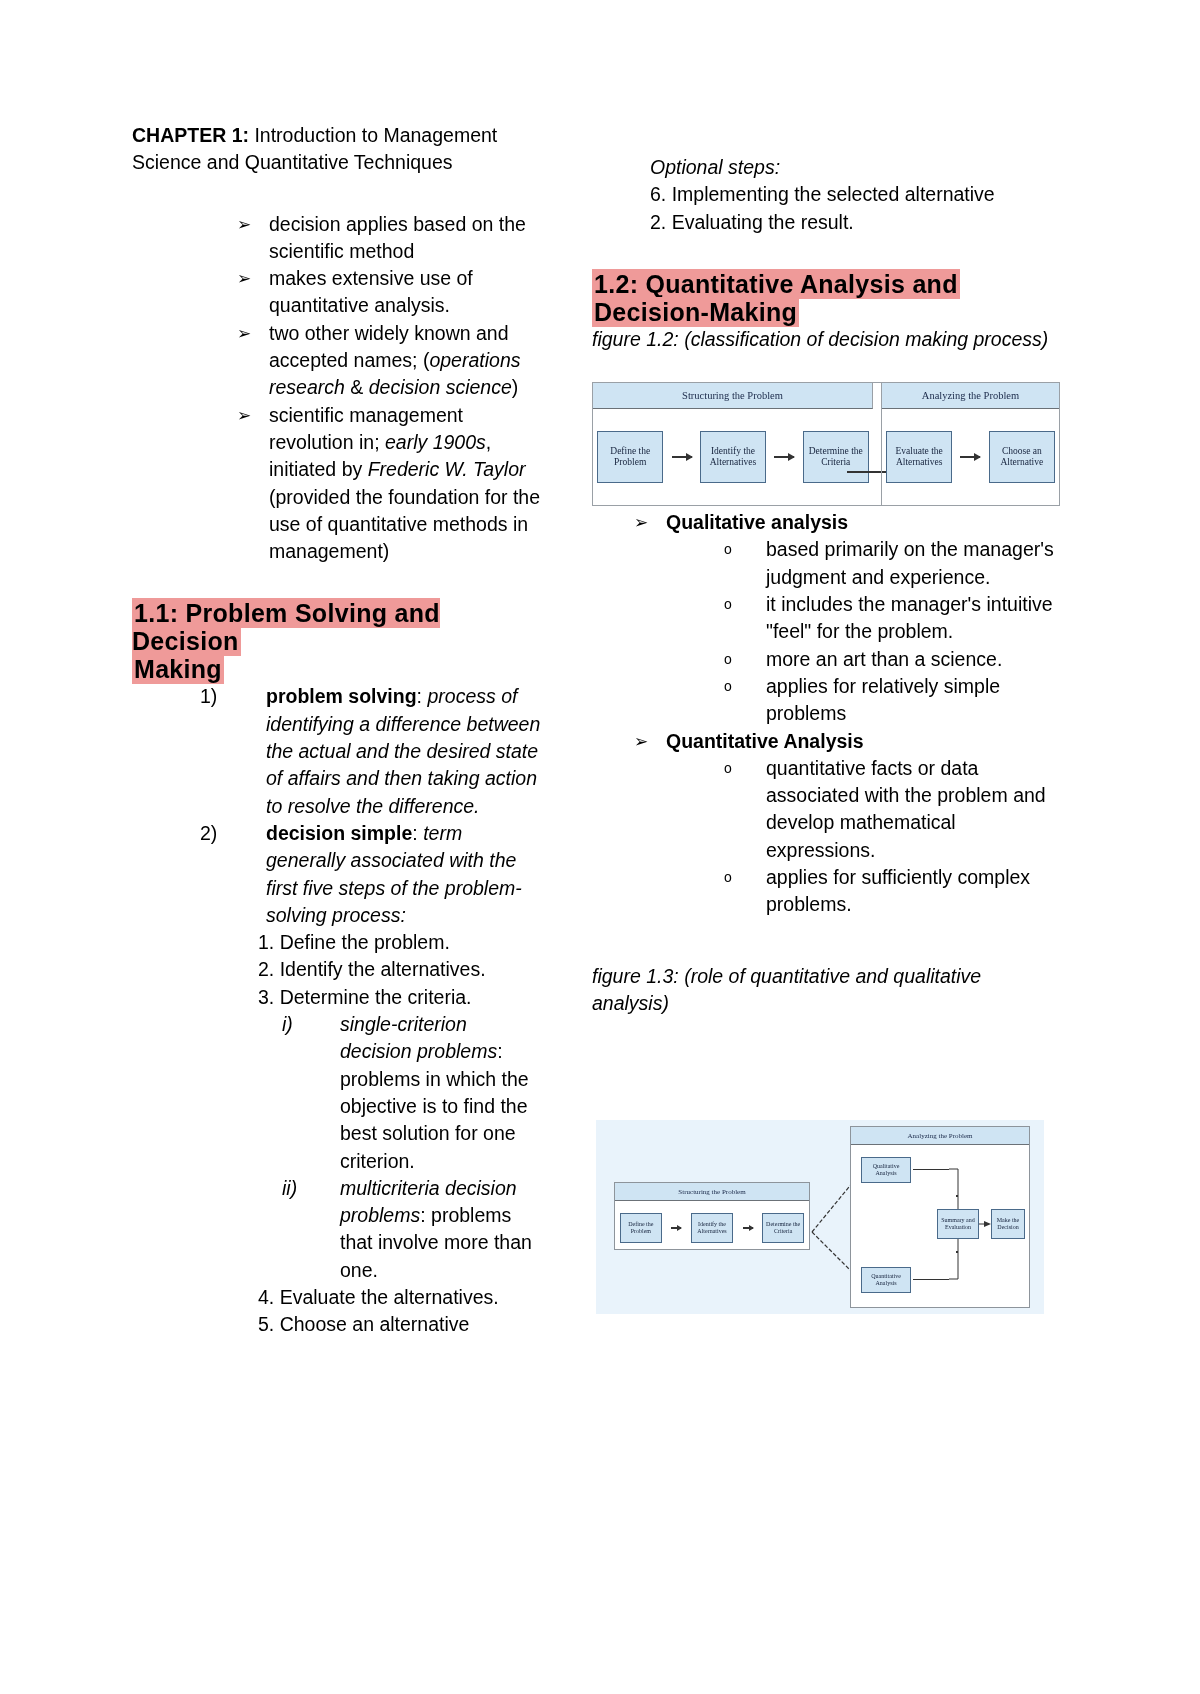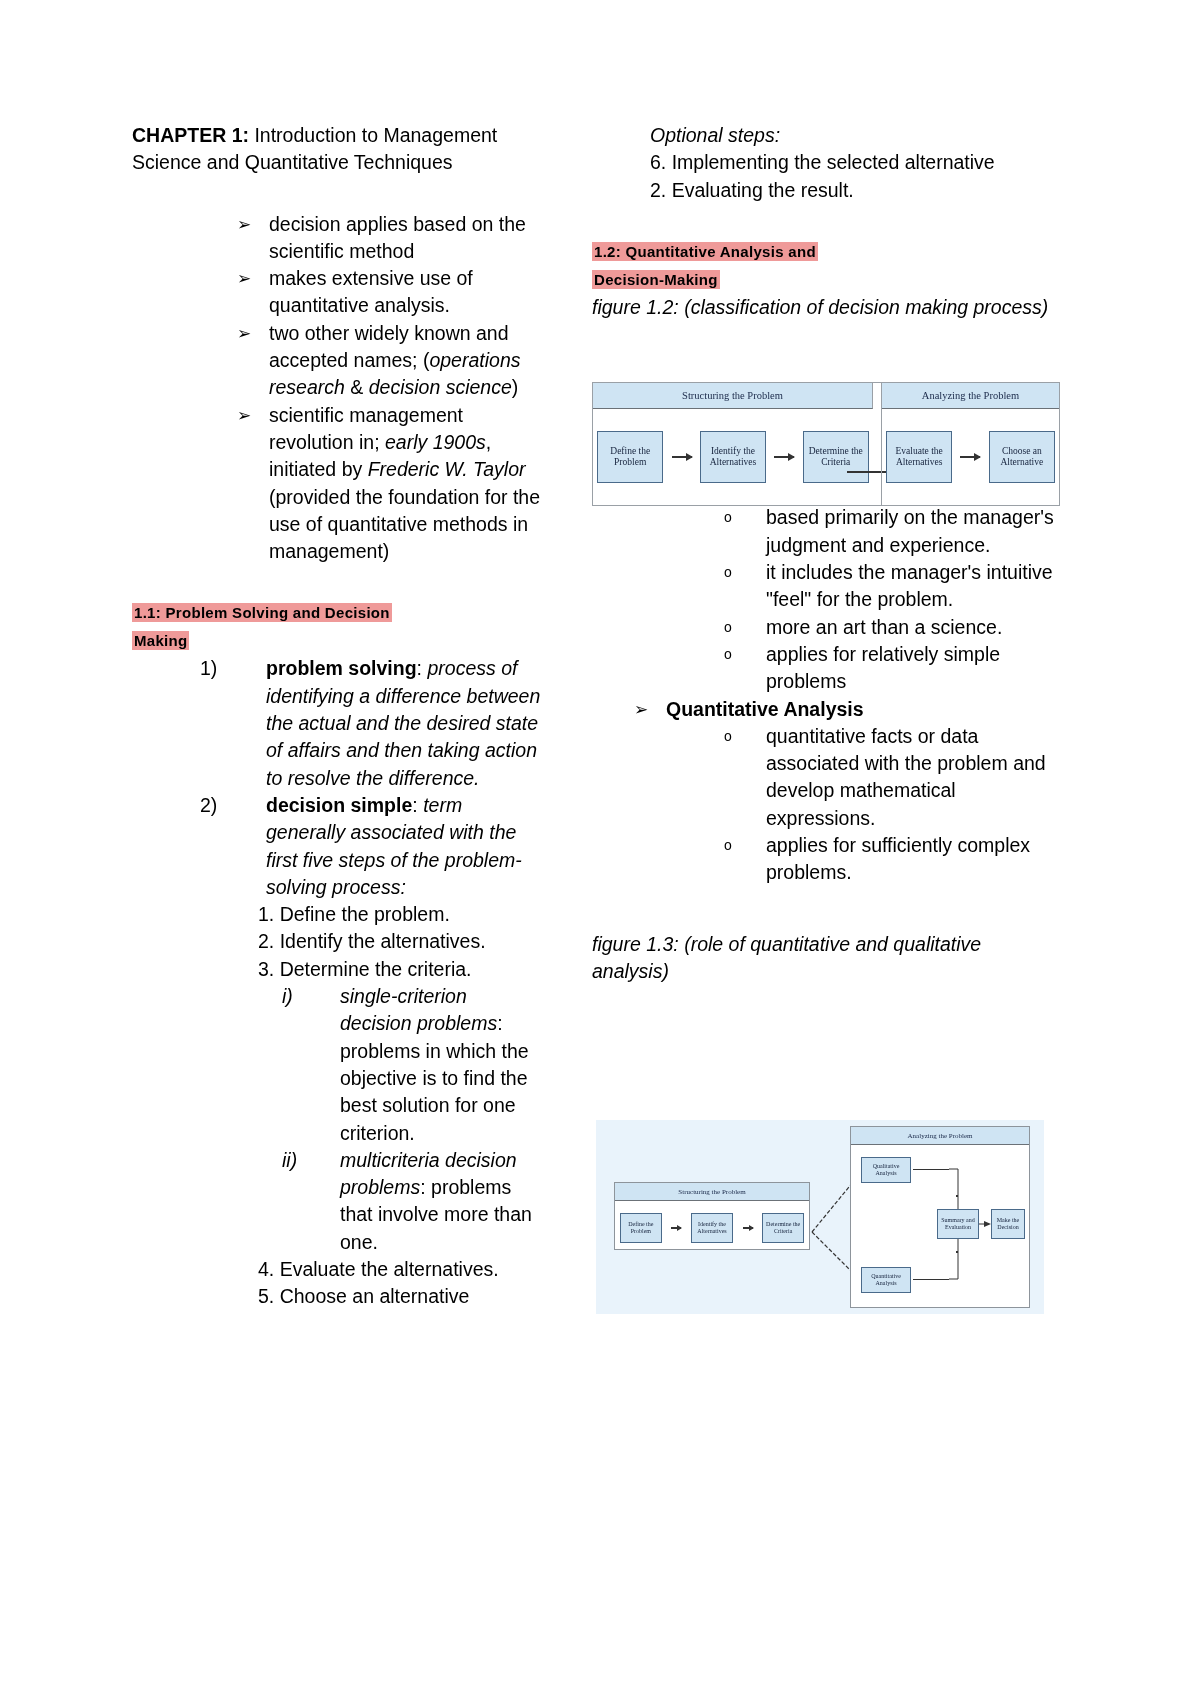--- a/index.html
+++ b/index.html
@@ -23,37 +23,37 @@
     background: #fff;
   }
   .col {
     position: absolute;
     top: 122px;
     width: 410px;
     font-size: 19.5px;
     line-height: 27.3px;
   }
   .col-left  { left: 132px; }
-  .col-right { left: 592px; width: 470px; }
+  .col-right { left: 592px; width: 470px; margin-top: 32px; }
 
   .para { margin: 0 0 0 0; }
   .spacer-md { height: 34px; }
   .spacer-lg { height: 44px; }
 
   b, .b { font-weight: bold; }
   i, .i { font-style: italic; }
 
   .hl {
     background: #ef9a99;
     font-weight: bold;
     letter-spacing: 0.3px;
   }
   .heading-hl {
     font-weight: bold;
-    font-size: 15px;
+    font-size: 25px;
     line-height: 28px;
   }
   .heading-hl span.hl { padding: 1px 2px; }
 
   
   ul.lvl1 {
     list-style: none;
     margin: 0;
     padding: 0 0 0 105px;
   }

